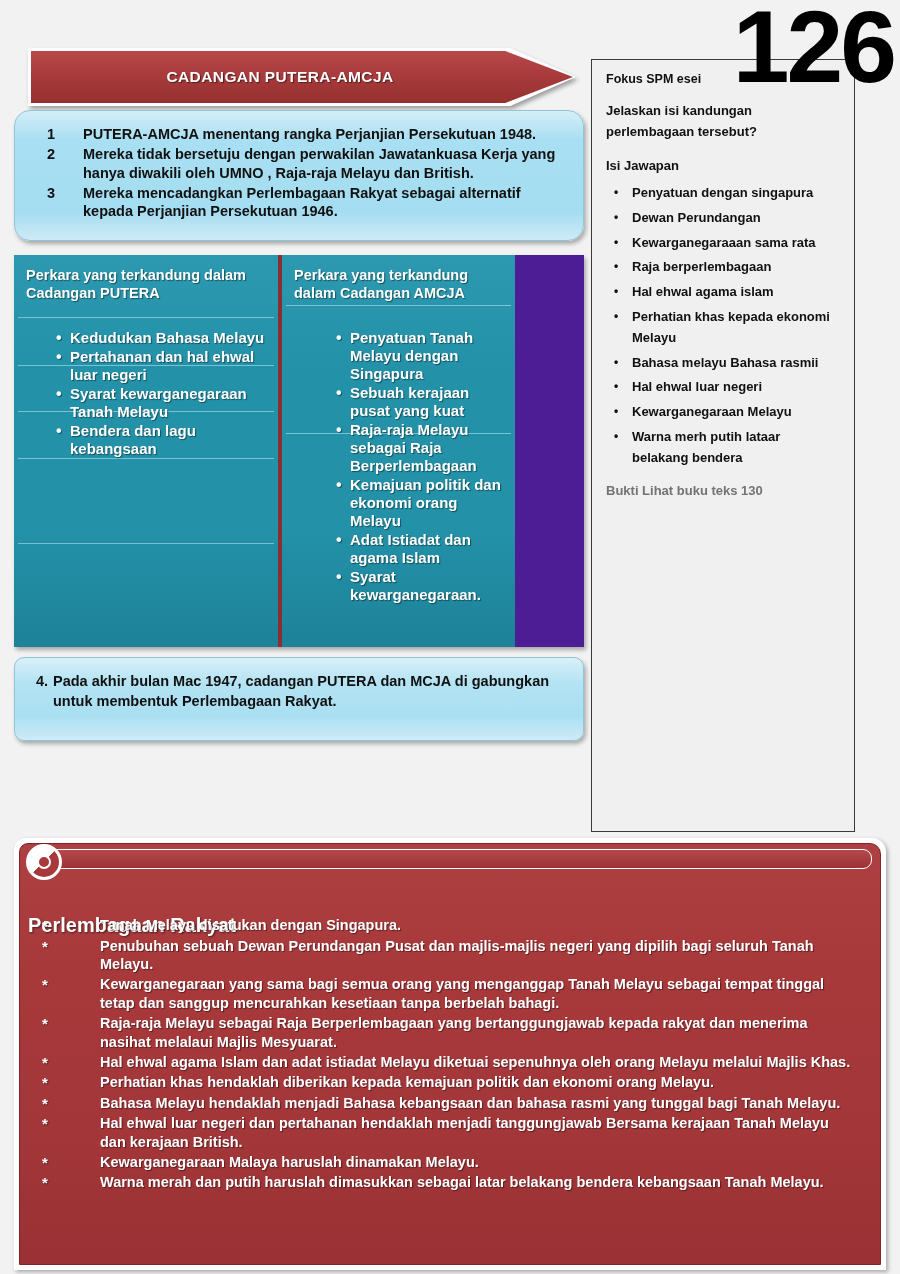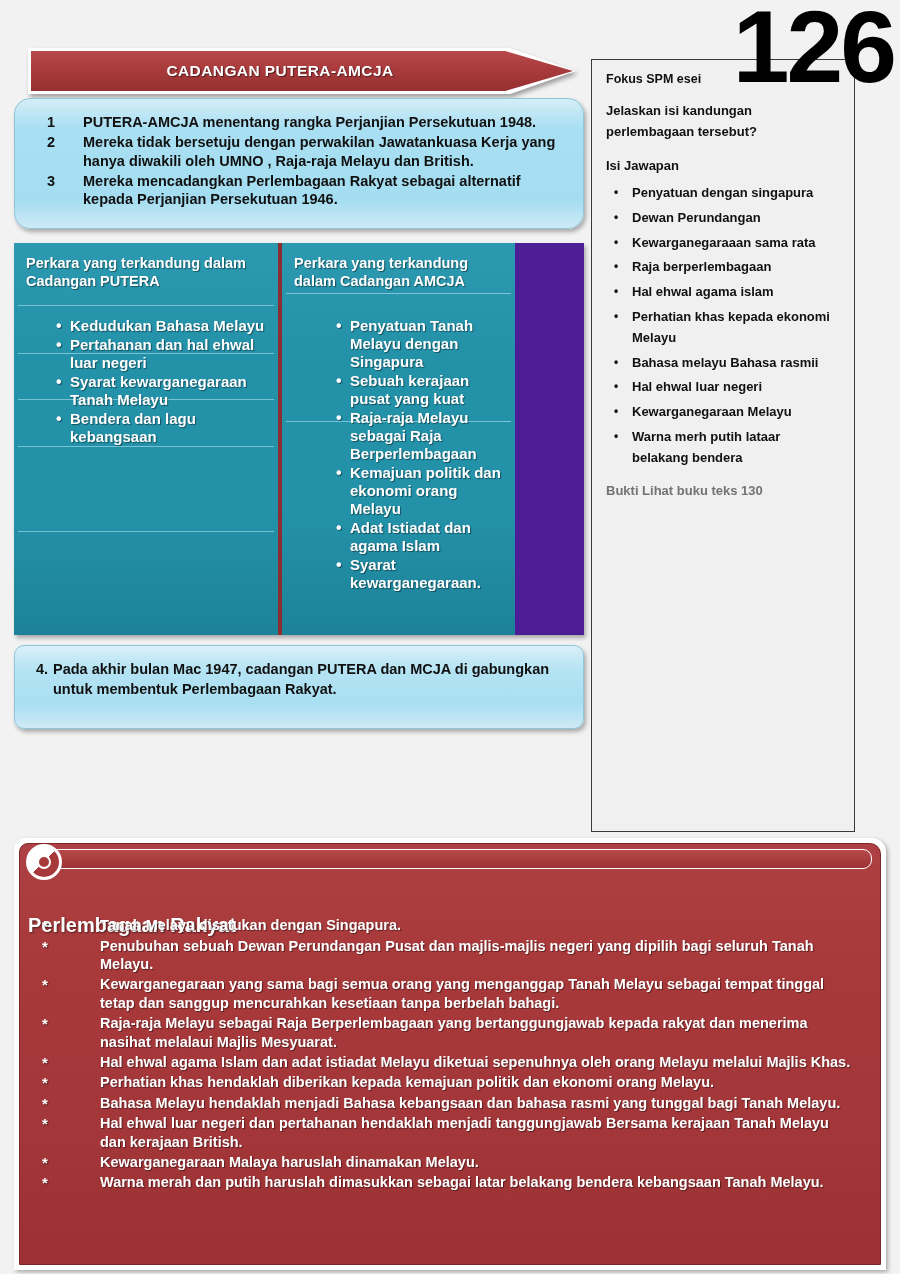--- a/index.html
+++ b/index.html
@@ -25,21 +25,21 @@
     line-height:1;
     font-family:"Liberation Sans", sans-serif;
     z-index:30;
   }
   
   .left-col{
     position:absolute;left:14px;top:48px;width:570px;
   }
   
   .banner-wrap{
-    position:relative;height:46px;margin-left:14px;width:548px;
+    position:relative;height:58px;margin-left:14px;width:548px;
     filter:drop-shadow(2px 3px 2px rgba(0,0,0,0.35));
   }
   .banner-outline{
     position:absolute;inset:0;
     background:#ffffff;
     clip-path:polygon(0 0, 88% 0, 100% 50%, 88% 100%, 0 100%);
   }
   .banner{
     position:absolute;left:3px;top:3px;right:3px;bottom:3px;
     background:linear-gradient(180deg,#b8494a 0%,#a93b3d 45%,#96302f 100%);

